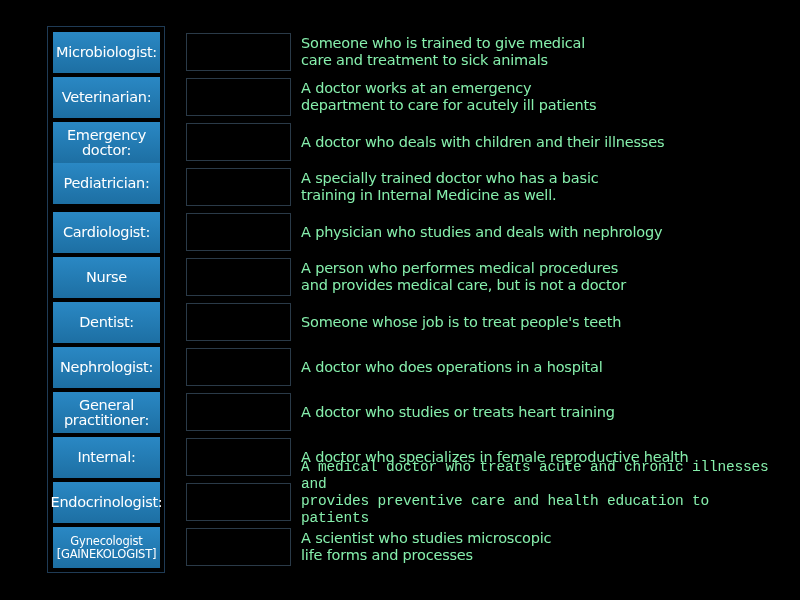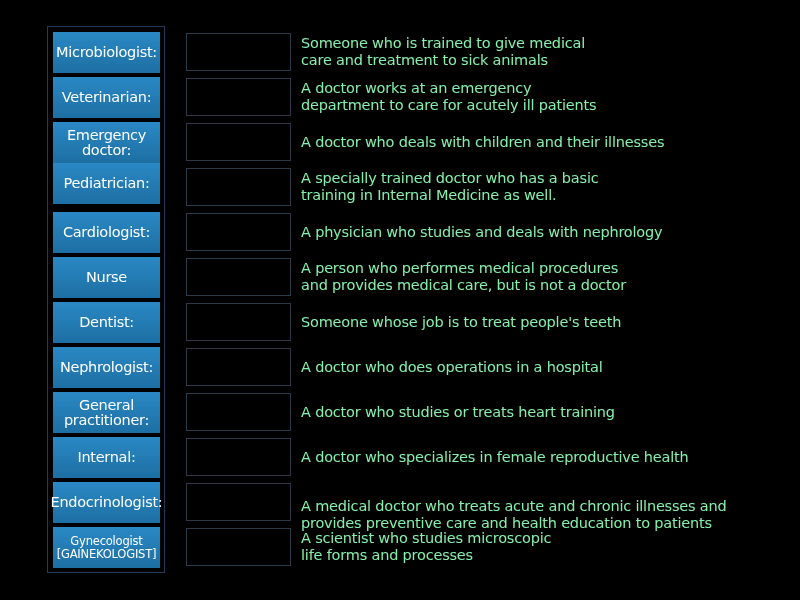--- a/index.html
+++ b/index.html
@@ -112,21 +112,21 @@
     <div class="desc" style="top: 393px;">
       <div>
         <span>A doctor who studies or treats heart training</span>
       </div>
     </div>
     <div class="desc" style="top: 438px;">
       <div>
         <span>A doctor who specializes in female reproductive health</span>
       </div>
     </div>
-    <div class="desc" style="top: 496px;">
+    <div class="desc" style="top: 474px; font-family: Liberation Mono, monospace;">
       <div>
         <span>A medical doctor who treats acute and chronic illnesses and</span>
         <span>provides preventive care and health education to patients</span>
       </div>
     </div>
     <div class="desc" style="top: 528px;">
       <div>
         <span>A scientist who studies microscopic</span>
         <span>life forms and processes</span>
       </div>

